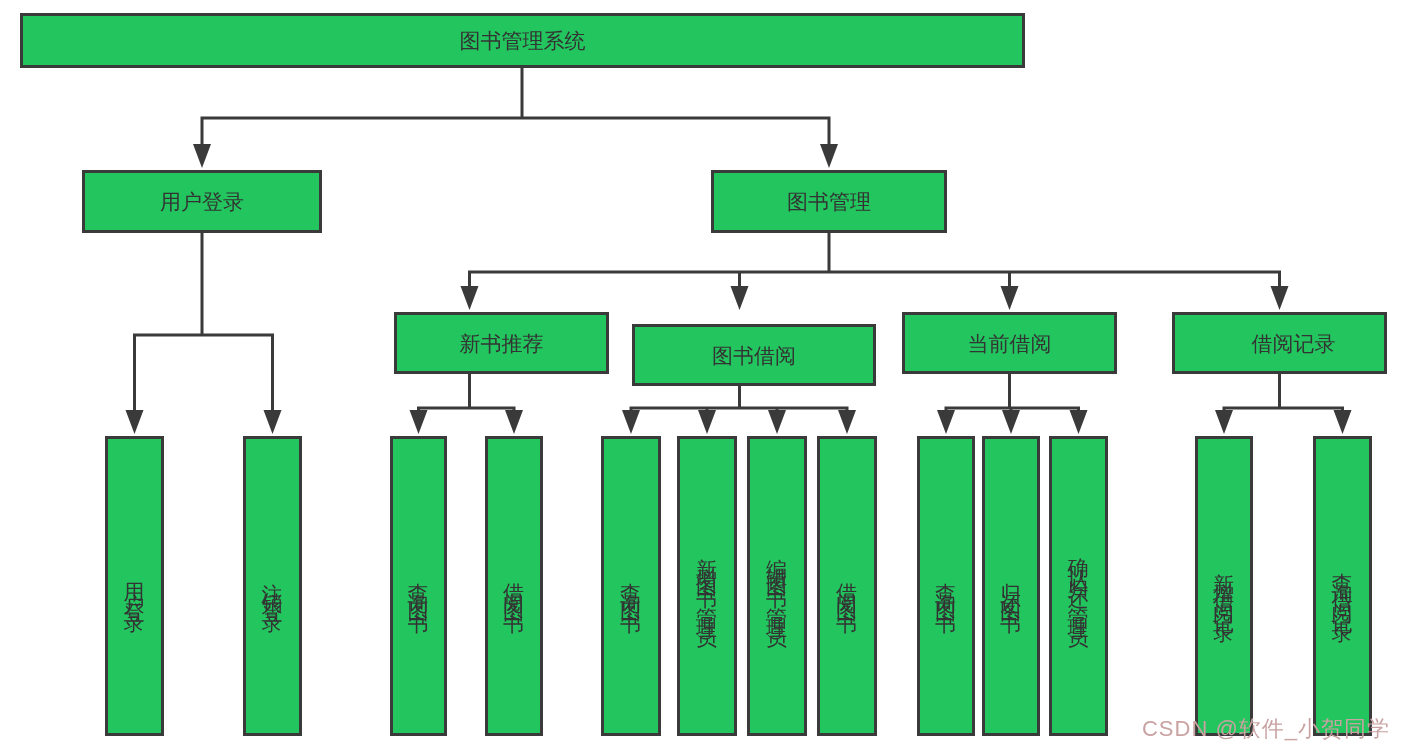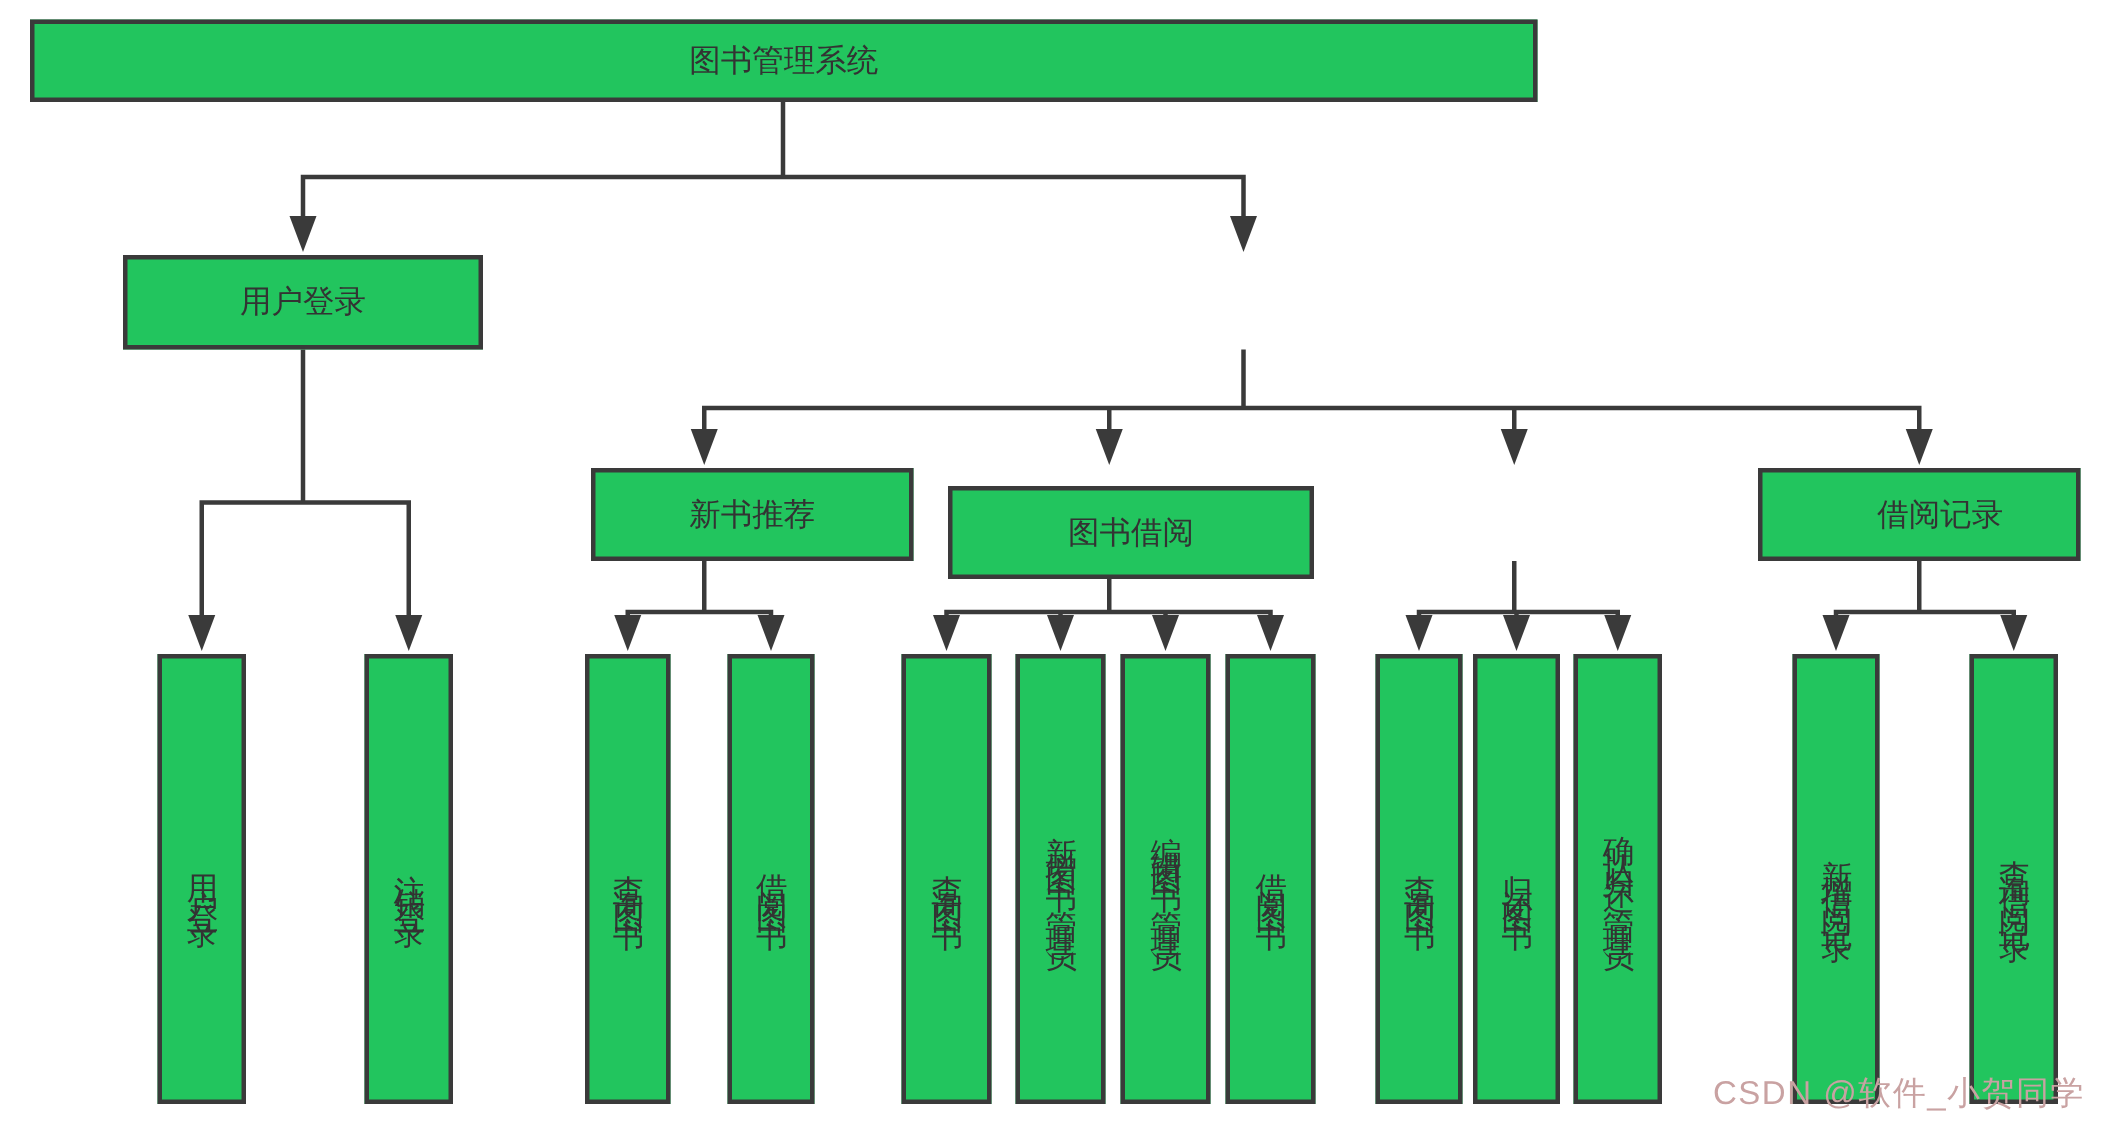--- a/index.html
+++ b/index.html
@@ -94,26 +94,32 @@
     </g>
   </svg>
 
   <div class="box h" style="left:20px; top:13px; width:1005px; height:55px;">
     <span>图书管理系统</span>
   </div>
 
   <div class="box h" style="left:82px; top:170px; width:240px; height:63px;">
     <span>用户登录</span>
   </div>
+  <div class="box h" style="left:711px; top:170px; width:236px; height:63px;">
+    <span>图书管理</span>
+  </div>
 
   <div class="box h" style="left:362px; top:312px; width:215px; height:62px;margin-left:32px;">
     <span>新书推荐</span>
   </div>
   <div class="box h" style="left:632px; top:312px; width:244px; height:62px;margin-top:12px;">
     <span>图书借阅</span>
+  </div>
+  <div class="box h" style="left:902px; top:312px; width:215px; height:62px;">
+    <span>当前借阅</span>
   </div>
   <div class="box h" style="left:1172px; top:312px; width:215px; height:62px;padding-left:28px;">
     <span>借阅记录</span>
   </div>
 
   <div class="box v" style="left:105px; top:436px; width:59px; height:300px;">
     <span>用户登录</span>
   </div>
   <div class="box v" style="left:243px; top:436px; width:59px; height:300px;">
     <span>注销登录</span>

